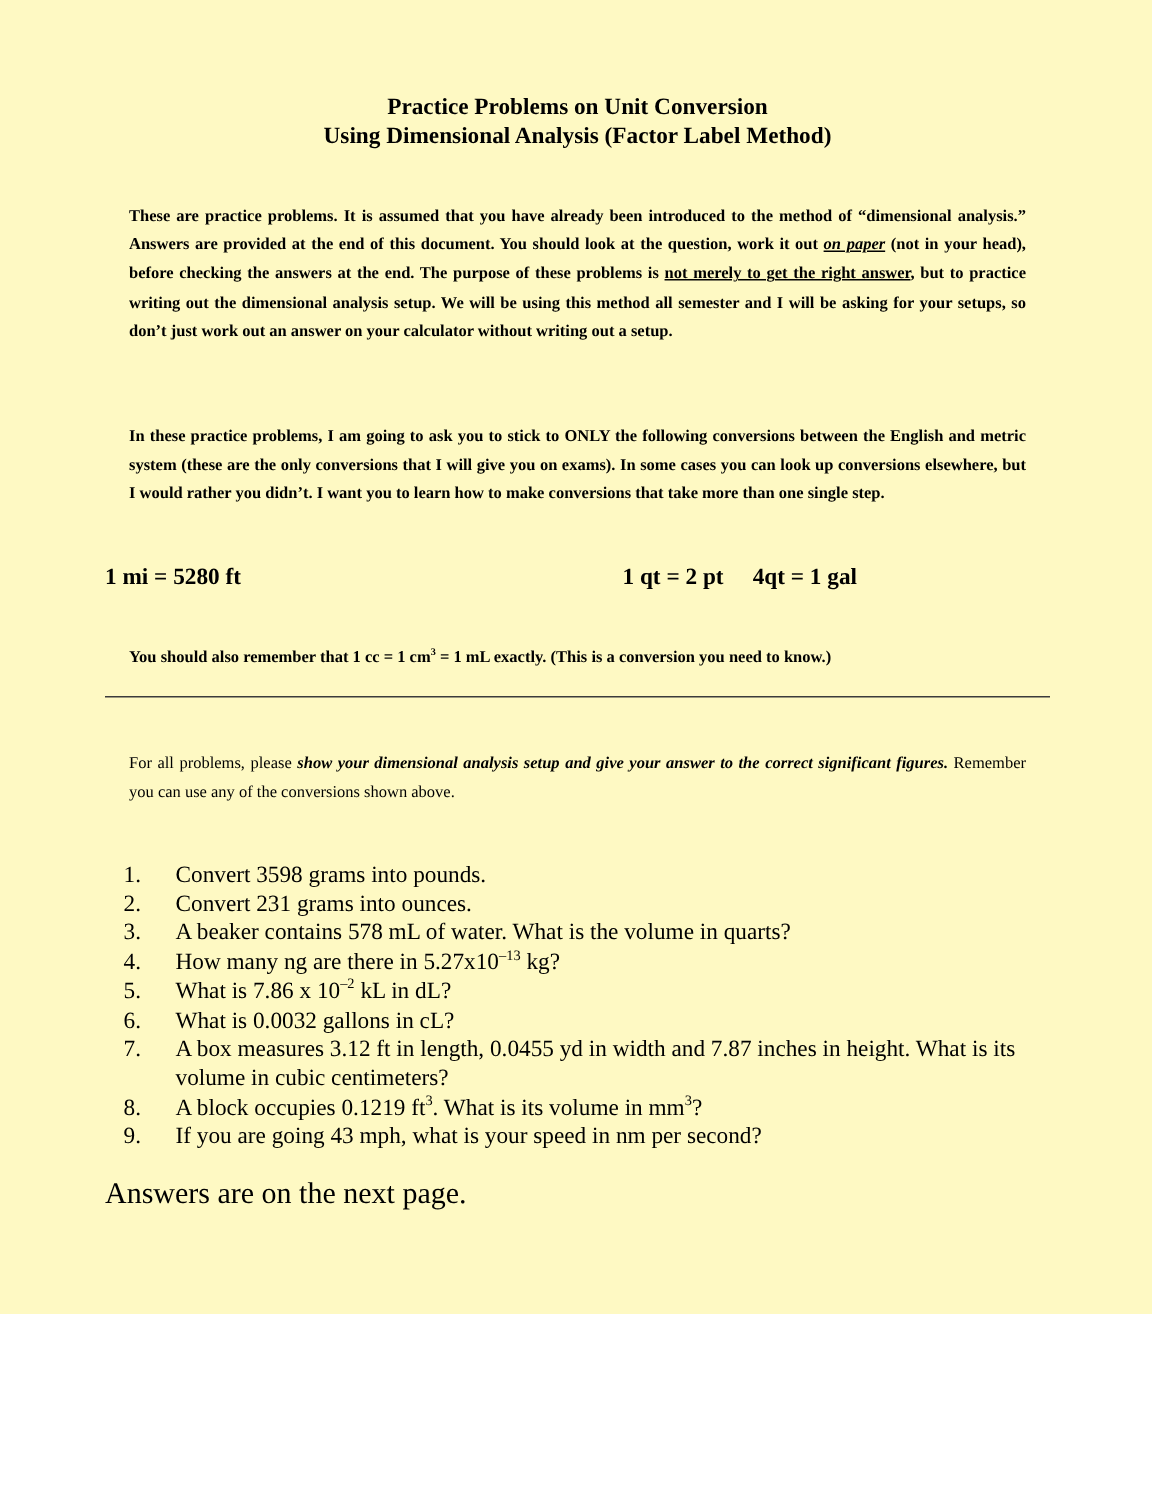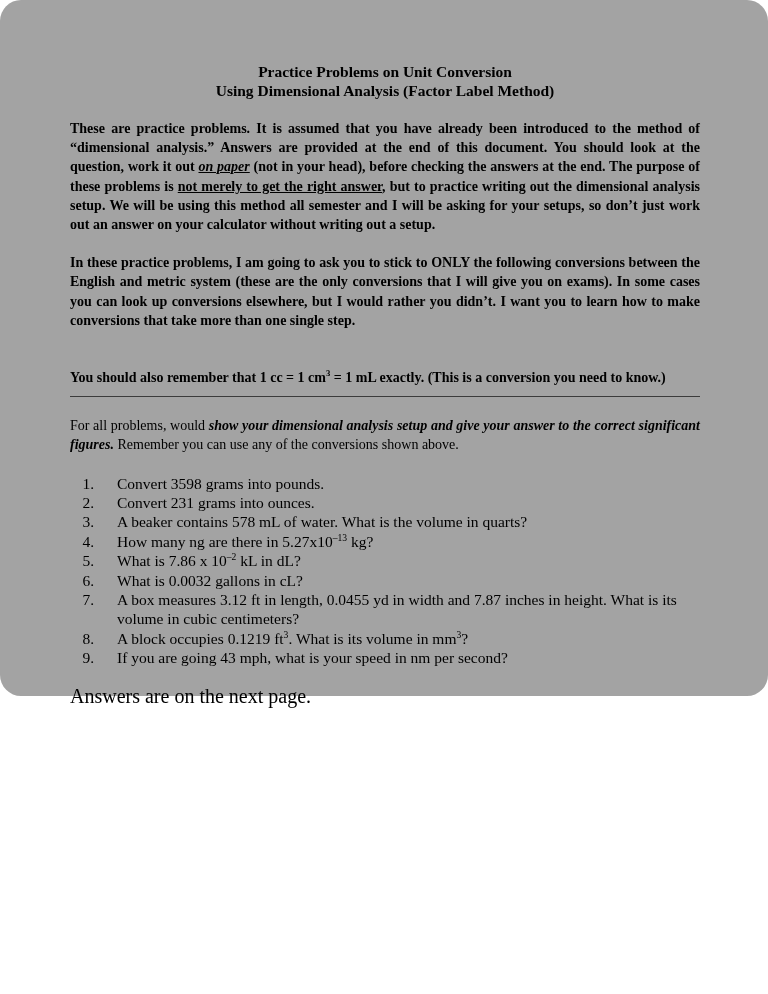--- a/index.html
+++ b/index.html
@@ -10,48 +10,47 @@
   body {
     width: 768px;
     height: 994px;
     font-family: "Liberation Serif", "DejaVu Serif", serif;
     color: #000000;
     -webkit-font-smoothing: antialiased;
   }
   .page {
     position: relative;
     width: 768px;
-    height: 696px;
-    background: #a3a3a3;
+    height: 876px;
+    background: #fef9c3;
     box-sizing: border-box;
-    border-radius: 21px;
   }
   .content {
     position: absolute;
     left: 70px;
     top: 62px;
     width: 630px;
   }
 
   
   .title-block {
     text-align: center;
     font-weight: bold;
     font-size: 15.5px;
     line-height: 19px;
     margin-bottom: 0;
   }
   .title-line { display: block; }
 
   
   .para {
-    font-size: 14px;
+    font-size: 11px;
     line-height: 19.2px;
     text-align: justify;
-    margin: 0;
+    margin: 16px;
   }
   .para.bold { font-weight: bold; }
   .para.normal { font-weight: normal; }
 
   .sp-1 { height: 19px; }
   .sp-2 { height: 19px; }
 
   .u { text-decoration: underline; }
   .ui { text-decoration: underline; font-style: italic; }
   .bi { font-weight: bold; font-style: italic; }
@@ -132,32 +131,37 @@
     <p class="para bold"><span>These are practice problems.  It is assumed that you have already been introduced to the method of “dimensional analysis.”  Answers are provided at the end of this document.  You should look at the question, work it out </span><span class="ui">on paper</span><span> (not in your head), before checking the answers at the end.  The purpose of these problems is </span><span class="u">not merely to get the right answer</span><span>, but to practice writing out the dimensional analysis setup.  We will be using this method all semester and I will be asking for your setups, so don’t just work out an answer on your calculator without writing out a setup.</span></p>
 
     <div class="sp-2"></div>
 
     <p class="para bold">In these practice problems, I am going to ask you to stick to ONLY the following conversions between the English and metric system (these are the only conversions that I will give you on exams).  In some cases you can look up conversions elsewhere, but I would rather you didn’t.  I want you to learn how to make conversions that take more than one single step.</p>
 
     <div class="sp-2"></div>
 
     <table class="conv-table">
       <tbody>
+      <tr>
+        <td class="conv-c1">1 mi = 5280 ft</td>
+        <td class="conv-c2"></td>
+        <td class="conv-c3">1 qt = 2 pt     4qt = 1 gal</td>
+      </tr>
     </tbody>
       </table>
 
     <div class="sp-2"></div>
 
     <p class="para bold"><span>You should also remember that 1 cc = 1 cm</span><sup>3</sup><span> = 1 mL exactly.  (This is a conversion you need to know.)</span></p>
 
     <hr class="rule">
 
     <div class="sp-2"></div>
 
-    <p class="para normal"><span>For all problems, would </span><span class="bi">show your dimensional analysis setup and give your answer to the correct significant figures.</span><span>  Remember you can use any of the conversions shown above.</span></p>
+    <p class="para normal"><span>For all problems, please </span><span class="bi">show your dimensional analysis setup and give your answer to the correct significant figures.</span><span>  Remember you can use any of the conversions shown above.</span></p>
 
     <div class="sp-2"></div>
 
     <ol class="qlist" id="question-list">
         <li class="qitem">
           <span class="qnum">1.</span>
           <span class="qtext"><span>Convert 3598 grams into pounds.</span></span>
         </li>
         <li class="qitem">
           <span class="qnum">2.</span>

